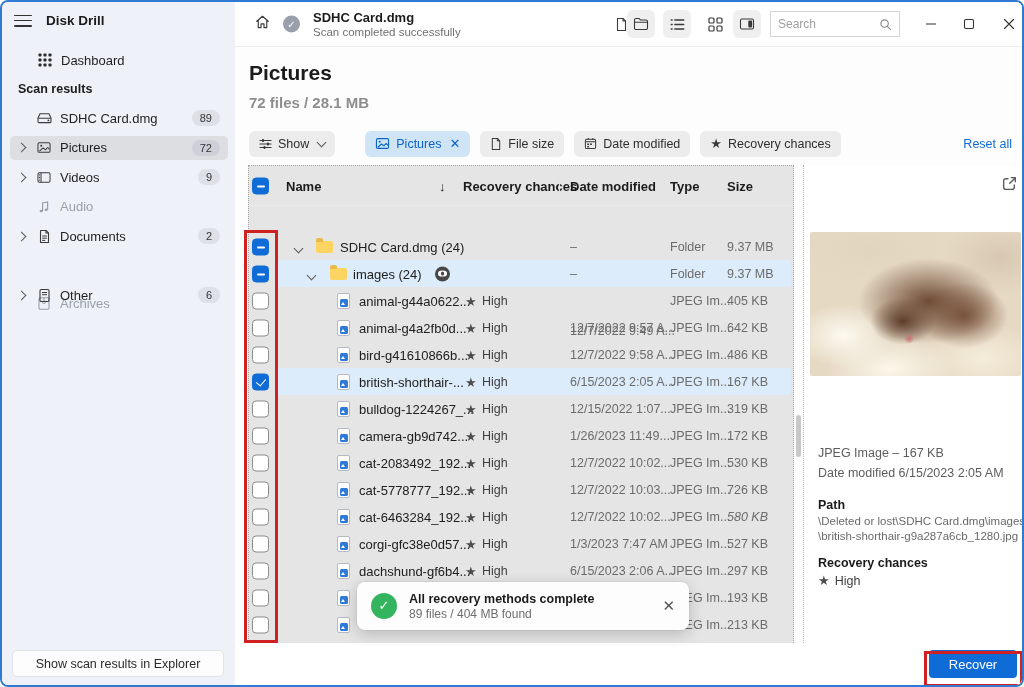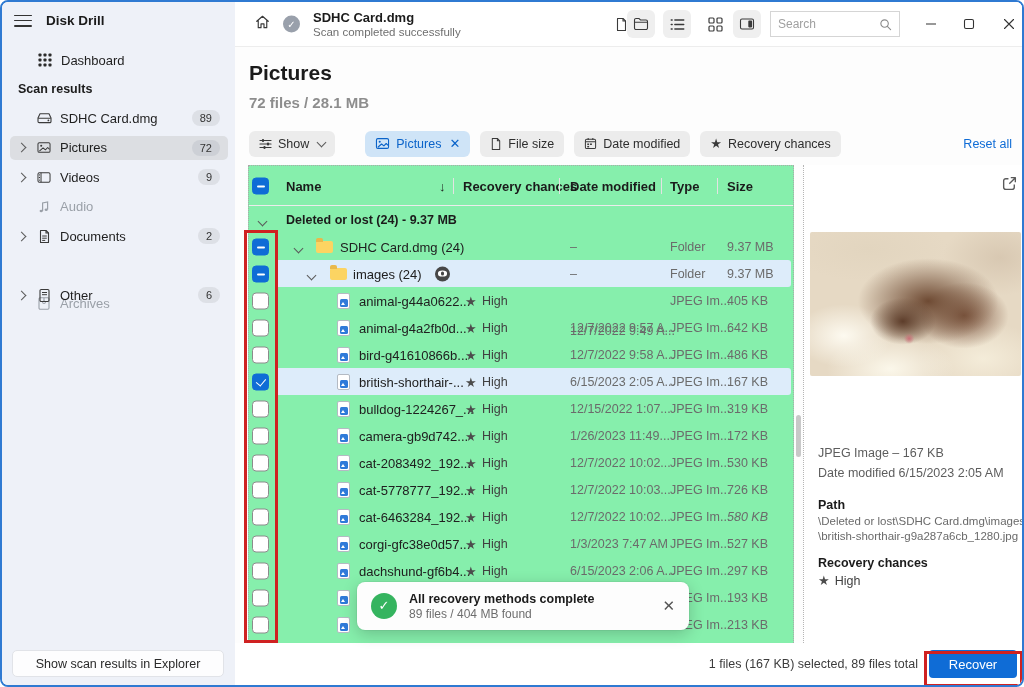--- a/index.html
+++ b/index.html
@@ -54,21 +54,21 @@
   .filters { position:absolute; left:14px; top:128px; right:14px; height:27px; display:flex; align-items:center; gap:10px; }
   .chip { height:26px; display:flex; align-items:center; gap:6px; background:#ececec; border-radius:6px; padding:0 10px; font-size:12.5px; color:#2e2e2e; cursor:pointer; white-space:nowrap; }
   .chip-ico { display:flex; align-items:center; color:#3a3a3a; }
   .chip.show-chip { margin-right:20px; }
   .chip.active { background:#cfe4f7; color:#0a63c9; }
   .chip.active .chip-ico { color:#0a63c9; }
   .chip .x { font-size:13px; margin-left:2px; }
   .reset-all { margin-left:auto; font-size:12.5px; color:#0f6cd6; cursor:pointer; }
 
   
-  .table-region { position:absolute; left:13px; top:163px; width:546px; height:482px; background:#86efac; border:1px dotted #a9a9a9; }
+  .table-region { position:absolute; left:13px; top:163px; width:546px; height:482px; background:#e5e5e5; border:1px dotted #a9a9a9; }
   .t-header { position:absolute; left:0; top:0; width:100%; height:40px; border-bottom:1px solid #ececec; }
   .t-header .cell { font-size:13px; font-weight:bold; color:#1b1b1b; }
   .cell { position:absolute; top:50%; transform:translateY(-50%); white-space:nowrap; }
   .hdr-div { position:absolute; top:12px; width:1px; height:16px; background:#e3e3e3; }
   .trow { position:absolute; left:0; width:100%; height:27px; cursor:pointer; }
   .row-hl { position:absolute; left:26px; right:2px; top:0; bottom:0; background:#ddecfa; border-radius:3px; }
   .c-name { font-size:13px; color:#202020; }
   .c-gray { font-size:12.5px; color:#6b6b6b; }
   .c-high { font-size:12.5px; color:#3f3f3f; }
   .c-star { font-size:13px; color:#4c4c4c; }
@@ -413,24 +413,20 @@
         <span class="cell sort-arrow" style="left:190px">↓</span>
         <span class="cell" style="left:214px">Recovery chances</span>
         <span class="cell" style="left:321px">Date modified</span>
         <span class="cell" style="left:421px">Type</span>
         <span class="cell" style="left:478px">Size</span>
         <span class="hdr-div" style="left:204px"></span>
         <span class="hdr-div" style="left:310px"></span>
         <span class="hdr-div" style="left:412px"></span>
         <span class="hdr-div" style="left:468px"></span>
       </div>
-      <div class="trow" style="top:40px">
-        <span class="chev down cell" style="left:10px;margin-top:-2px"></span>
-        <span class="cell" style="left:37px;font-size:12.5px;font-weight:bold;color:#1b1b1b">Deleted or lost (24) - 9.37 MB</span>
-      </div>
       <div id="table-rows">
           <div class="trow" style="top: 67px;">
             <span class="cb ind"></span>
             <span class="chev down cell" style="left: 46px; margin-top: -2px;"></span>
             <span class="folder-ico" style="left: 67px;"></span>
             <span class="cell c-name" style="left: 91px;">SDHC Card.dmg (24)</span>
             <span class="cell c-gray" style="left: 321px;">–</span>
             <span class="cell c-gray" style="left: 421px;">Folder</span>
             <span class="cell c-gray" style="left: 478px;">9.37 MB</span>
           </div>
@@ -592,21 +588,20 @@
       <div class="pv-path-label">Path</div>
       <div class="pv-path">
         <div>\Deleted or lost\SDHC Card.dmg\images</div>
         <div>\british-shorthair-g9a287a6cb_1280.jpg</div>
       </div>
       <div class="pv-rc-label">Recovery chances</div>
       <div class="pv-rc-value"><span class="c-star">★</span><span>High</span></div>
     </div>
 
     <div class="footer">
-      <span class="ft-status">1 files (167 KB) selected, 89 files total</span>
       <button class="recover-btn">Recover</button>
     </div>
   </div>
 
   <div class="toast">
     <span class="toast-ico">✓</span>
     <div class="toast-text">
       <div class="toast-title">All recovery methods complete</div>
       <div class="toast-sub">89 files / 404 MB found</div>
     </div>

